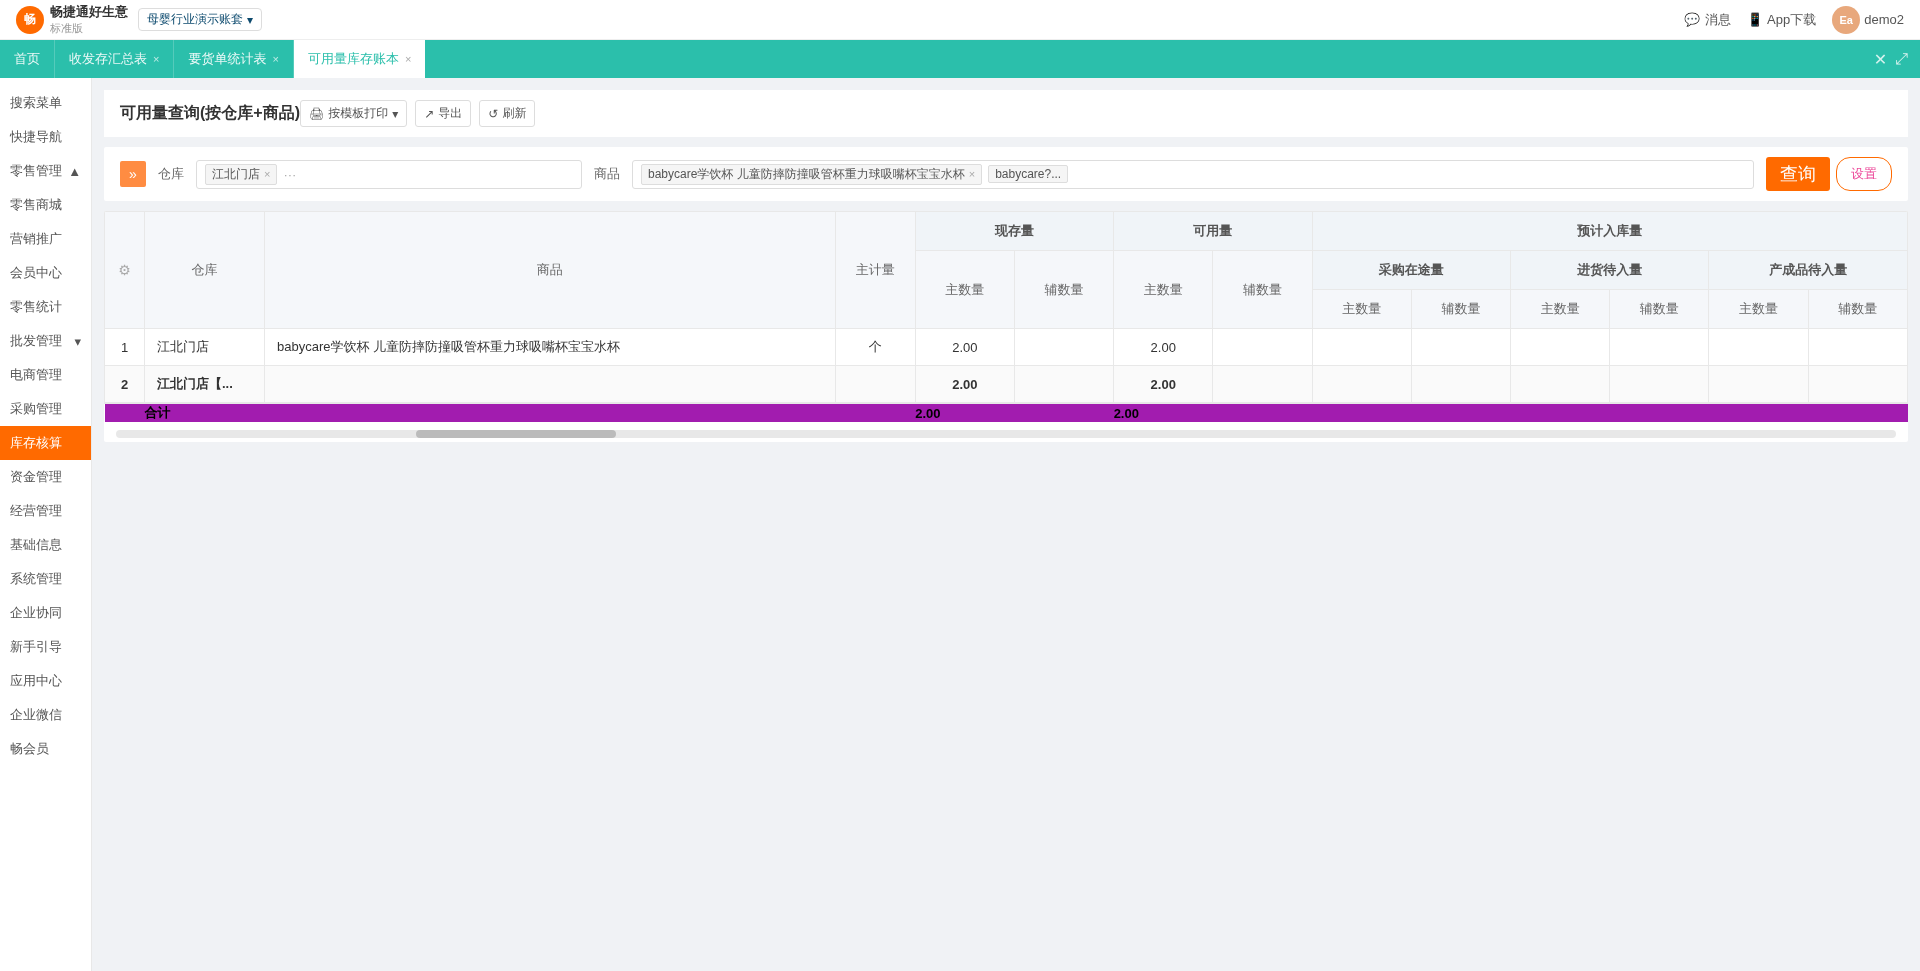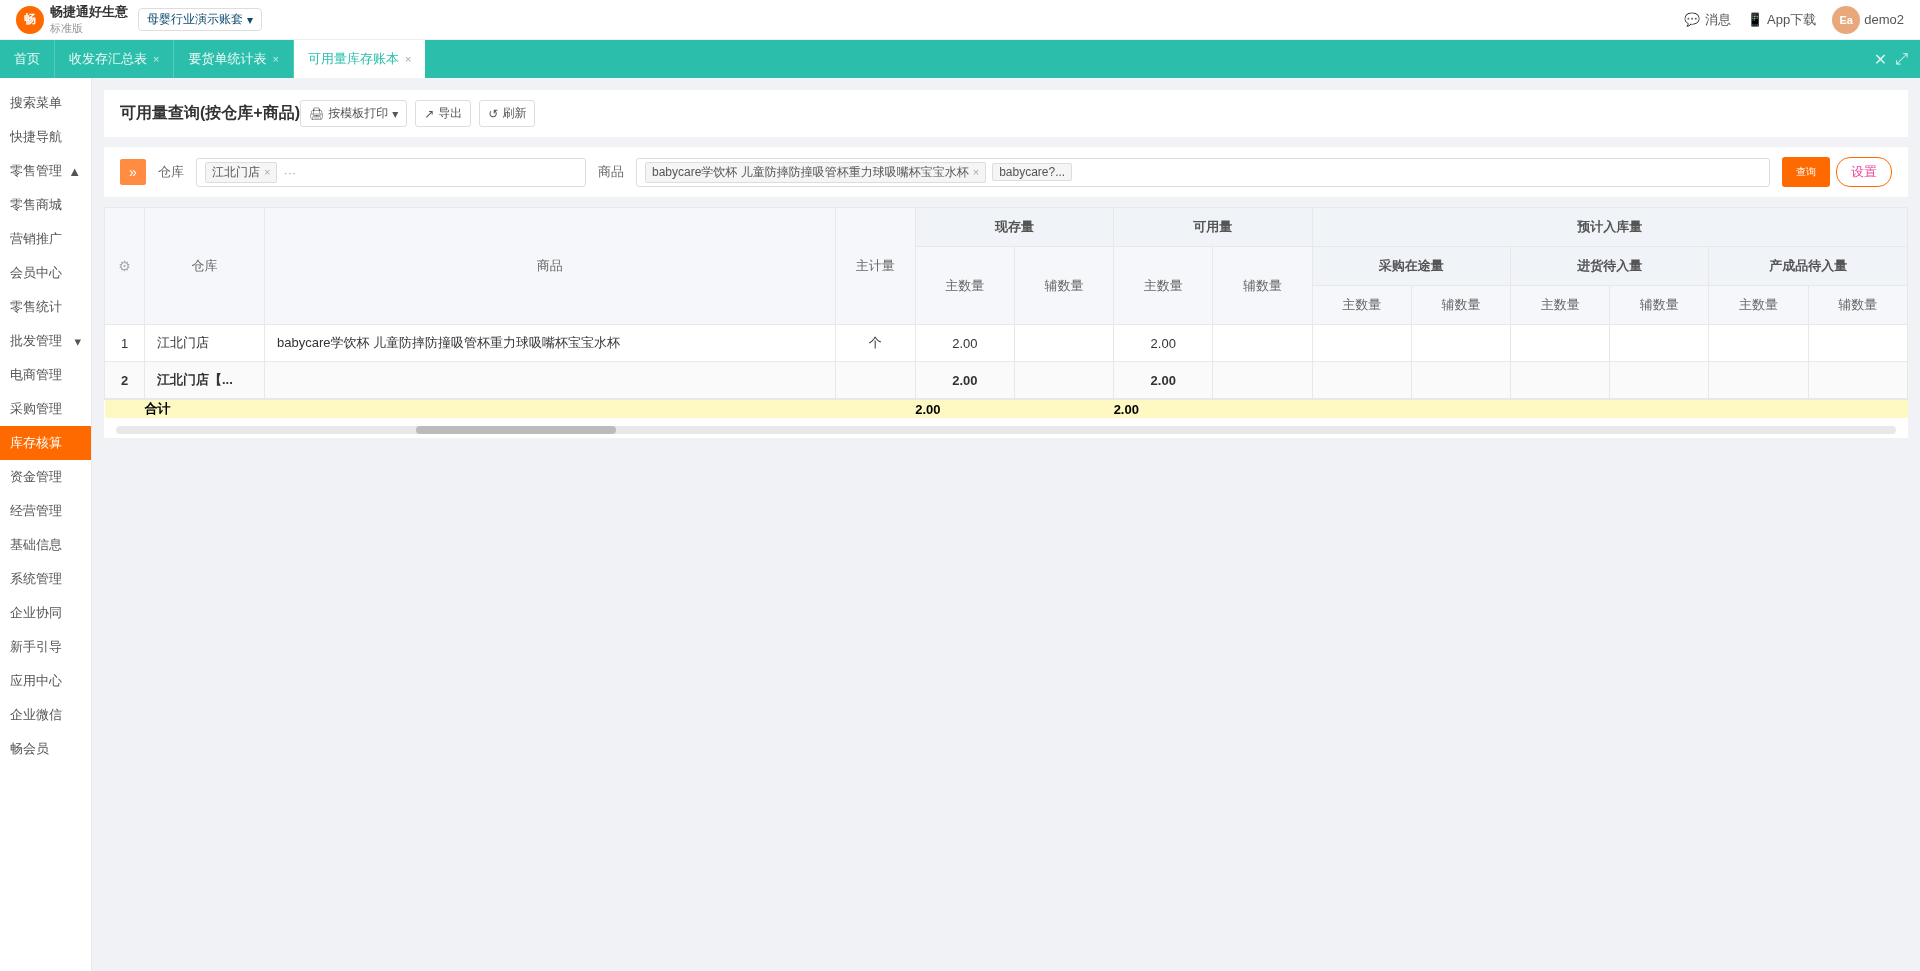--- a/index.html
+++ b/index.html
@@ -155,21 +155,21 @@
     }
     .filter-tag .remove { color: #aaa; cursor: pointer; font-size: 11px; }
     .filter-more { color: #aaa; font-size: 13px; }
     .filter-actions { display: flex; gap: 6px; }
     .btn-query {
       background: #ff6a00;
       color: #fff;
       border: none;
       border-radius: 3px;
       padding: 5px 14px;
-      font-size: 10px;
+      font-size: 18px;
       cursor: pointer;
     }
     .btn-set {
       background: #fff;
       color: #ec4899;
       border: 1px solid #ff6a00;
       border-radius: 14px;
       padding: 5px 14px;
       font-size: 13px;
       cursor: pointer;
@@ -211,21 +211,21 @@
     tbody td.text-left { text-align: left; }
     .bold-row { font-weight: bold; background: #fafafa; }
     .gear-icon { color: #aaa; font-size: 14px; }
 
     
     .table-footer {
       background: #fef9f0;
       border-top: 2px solid #e8e8e8;
     }
     .table-footer td {
-      background: #fef9c3;
+      background: #a21caf;
       font-weight: bold;
       margin-top: 9px;
     }
 
     
     .table-scroll-bar {
       height: 8px;
       background: #e8e8e8;
       margin-top: 4px;
       border-radius: 4px;

